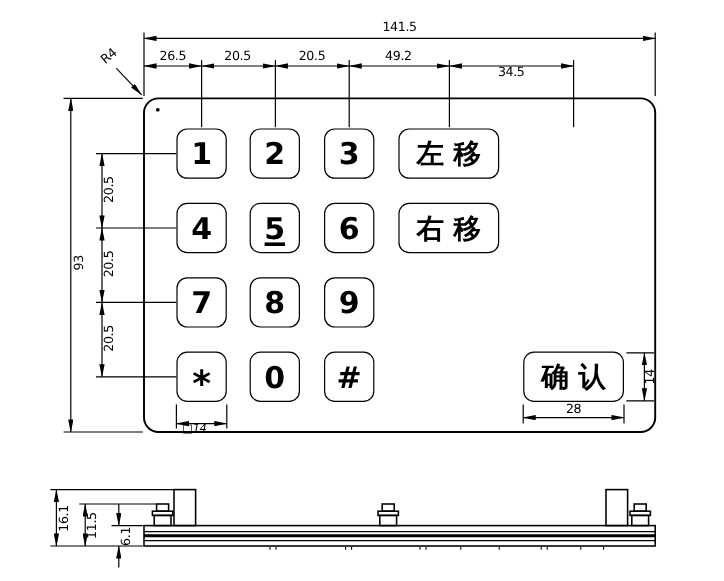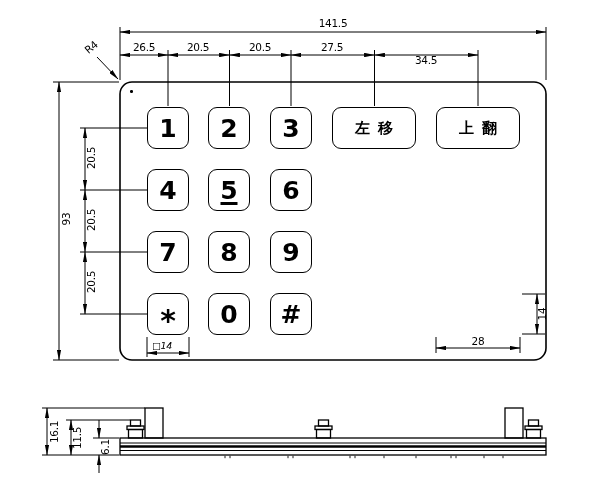--- a/index.html
+++ b/index.html
@@ -22,21 +22,21 @@
     display:flex;align-items:center;justify-content:center;
     color:#000;
   }
   .r0{top:107px}.r1{top:169px}.r2{top:231px}.r3{top:293px}
   .c0{left:147px;width:42px}
   .c1{left:208px;width:42px}
   .c2{left:270px;width:42px}
   .c3{left:332px;width:84px}
   .c4{left:436px;width:84px}
   .num{font-size:25px;font-weight:bold;line-height:1;padding-top:1px;}
-  .cjk{font-size:15px;font-weight:bold;letter-spacing:8px;padding-left:8px;white-space:nowrap;}
+  .cjk{font-size:23px;font-weight:bold;letter-spacing:8px;padding-left:8px;white-space:nowrap;}
   .sym-star{font-size:30px;font-weight:bold;line-height:0;padding-top:14px;}
   .u5::after{
     content:"";position:absolute;left:50%;bottom:5px;
     transform:translateX(-50%);
     width:17px;height:3px;background:#000;
   }
   
   .dim{
     position:absolute;
     font-size:10.5px;letter-spacing:-0.3px;
@@ -148,48 +148,49 @@
       <line x1="99" y1="473" x2="99" y2="455" marker-end="url(#arr)"></line>
     </g>
   </svg>
 
   <div class="dot"></div>
 
   <div class="key r0 c0 num">1</div>
   <div class="key r0 c1 num">2</div>
   <div class="key r0 c2 num">3</div>
   <div class="key r0 c3 cjk">左移</div>
-  <div class="key r0 c4 cjk">上翻</div>
 
   <div class="key r1 c0 num">4</div>
   <div class="key r1 c1 num u5">5</div>
   <div class="key r1 c2 num">6</div>
+  <div class="key r1 c3 cjk">右移</div>
 
   <div class="key r2 c0 num">7</div>
   <div class="key r2 c1 num">8</div>
   <div class="key r2 c2 num">9</div>
 
   <div class="key r3 c0 num sym-star">*</div>
   <div class="key r3 c1 num">0</div>
   <div class="key r3 c2 num">#</div>
+  <div class="key r3 c4 cjk">确认</div>
 
   <div class="dim w40" style="left:313px;top:17px;">141.5</div>
   <div class="dim w34" style="left:127px;top:41px;">26.5</div>
   <div class="dim w34" style="left:181px;top:41px;">20.5</div>
   <div class="dim w34" style="left:243px;top:41px;">20.5</div>
-  <div class="dim w34" style="left:315px;top:41px;">27.5</div>
+  <div class="dim w34" style="left:315px;top:41px;">49.2</div>
   <div class="dim w34" style="left:409px;top:54px;">34.5</div>
   <div class="dim r4lbl" style="left:79px;top:41px;">R4</div>
 
   <div class="dim w34 rot" style="left:49px;top:213px;">93</div>
   <div class="dim w34 rot" style="left:74px;top:152px;">20.5</div>
   <div class="dim w34 rot" style="left:74px;top:214px;">20.5</div>
   <div class="dim w34 rot" style="left:74px;top:276px;">20.5</div>
 
-  <div class="dim sq" style="left:144px;top:340px;font-style:italic;">□14</div>
+  <div class="dim sq" style="left:144px;top:352px;font-style:italic;">□14</div>
   <div class="dim w34" style="left:461px;top:335px;">28</div>
   <div class="dim w34 rot" style="left:525px;top:308px;">14</div>
 
   <div class="dim w34 rot" style="left:37px;top:426px;">16.1</div>
   <div class="dim w34 rot" style="left:60px;top:432px;">11.5</div>
   <div class="dim w34 rot" style="left:88px;top:441px;">6.1</div>
 
 </div>
 
 </body></html>

